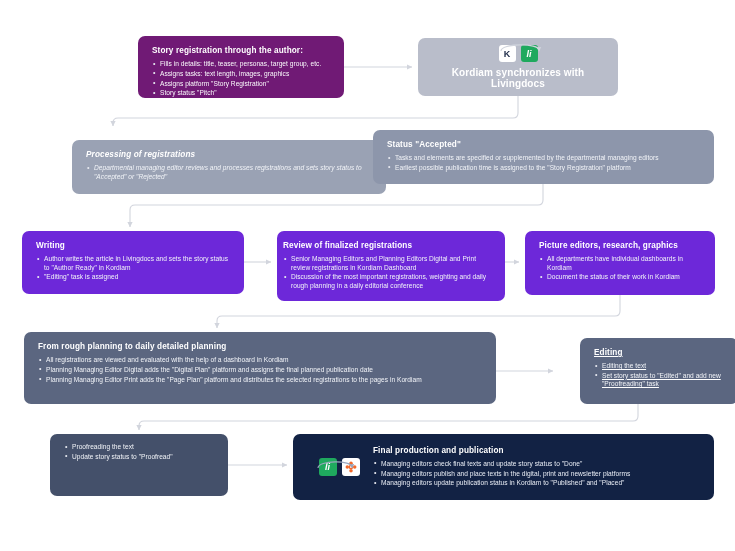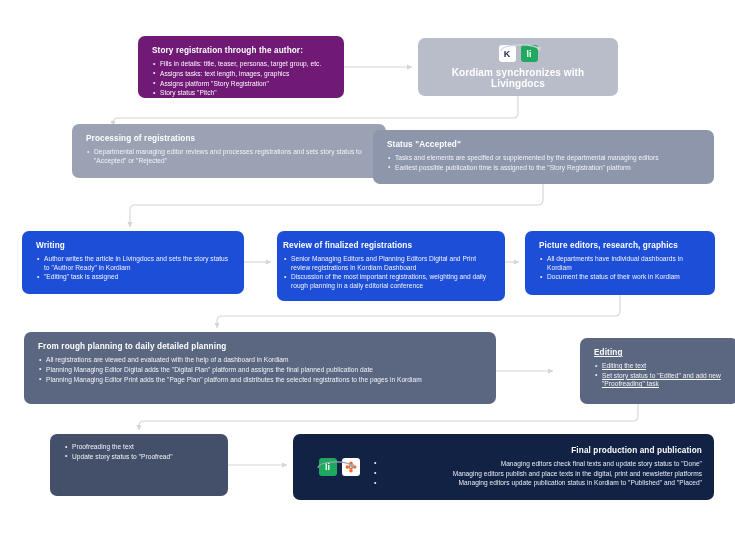--- a/index.html
+++ b/index.html
@@ -51,64 +51,64 @@
     color:#e6e9f0;
   }
 
   
   .tone-1{background:#701a75;}
   .tone-1 .title{color:#ffffff;}
   .tone-1 li{color:#fbfbfd;}
   .tone-2{background:#b9bdca;}
   .tone-3{background:#9aa2b4;}
   .tone-4{background:#8d96ab;}
-  .tone-5{background:#1d4ed8;}
+  .tone-5{background:#6d28d9;}
   .tone-7{background:#5b6680;}
   .tone-9{background:#44506a;}
   .tone-dark{background:#122244;}
 
   
   #n-story      {left:138px;top:36px;width:206px;height:62px;}
   #n-sync       {left:418px;top:38px;width:200px;height:58px;
                  display:flex;flex-direction:column;align-items:center;justify-content:center;padding:6px;}
-  #n-processing {left:72px;top:124px;width:314px;height:54px;}
+  #n-processing {left:72px;top:140px;width:314px;height:54px;font-style:italic;}
   #n-accepted   {left:373px;top:130px;width:341px;height:54px;}
   #n-writing    {left:22px;top:231px;width:222px;height:63px;}
   #n-review     {left:277px;top:231px;width:228px;height:70px;padding-left:6px;}
   #n-picture    {left:525px;top:231px;width:190px;height:64px;}
   #n-rough      {left:24px;top:332px;width:472px;height:72px;}
   #n-editing    {left:580px;top:338px;width:158px;height:66px;text-decoration:underline;}
   #n-proof      {left:50px;top:434px;width:178px;height:62px;}
   #n-final      {left:293px;top:434px;width:421px;height:66px;
                  display:flex;flex-direction:row;align-items:center;}
 
   
   .logo-row{display:flex;align-items:center;justify-content:center;gap:5px;position:relative;margin-bottom:5px;}
   .logo-box{
     width:17px;height:17px;border-radius:3px;
     display:flex;align-items:center;justify-content:center;
     font-weight:bold;font-size:9px;
     box-sizing:border-box;
   }
   .logo-k{background:#ffffff;color:#22304c;}
-  .logo-li{background:#1fa95e;color:#ffffff;font-size:9px;}
+  .logo-li{background:#1fa95e;color:#ffffff;font-size:9px;font-style:italic;}
   .logo-kordiam{background:#ffffff;}
   .sync-caption{
     font-size:10px;font-weight:bold;color:#ffffff;text-align:center;letter-spacing:.1px;
   }
   .sync-arc{position:absolute;left:-1px;top:-5px;width:44px;height:12px;}
 
   
   .final-logos{
     width:64px;min-width:64px;
     display:flex;align-items:center;justify-content:center;gap:5px;
     position:relative;
   }
   .final-logos .logo-box{width:18px;height:18px;}
-  .final-text{flex:1;padding-left:2px;text-align:right;}
+  .final-text{flex:1;padding-left:2px;}
   .final-text .title{font-size:8.2px;margin-bottom:4px;}
   .final-text li{color:#e9edf5;}
   .flower{width:12px;height:12px;display:block;}
 </style>
 </head>
 <body>
 
 <div id="canvas">
 
   <svg class="connectors" viewBox="0 0 735 551">

